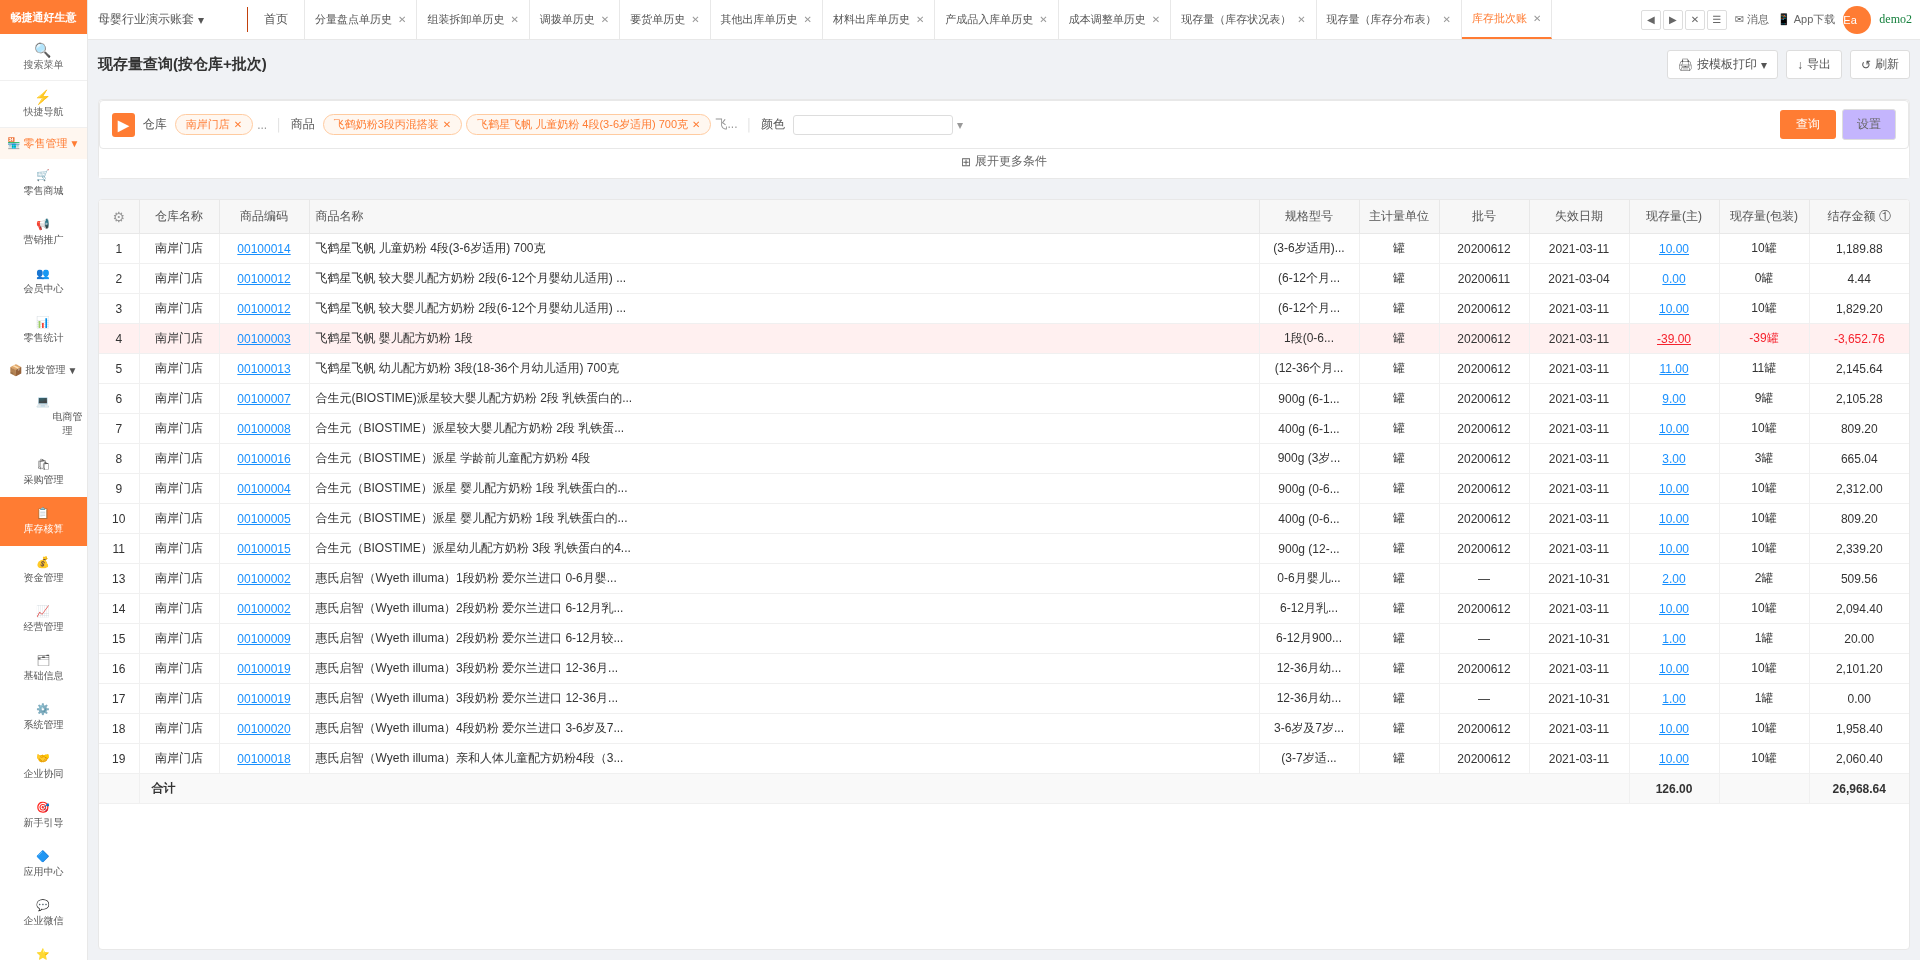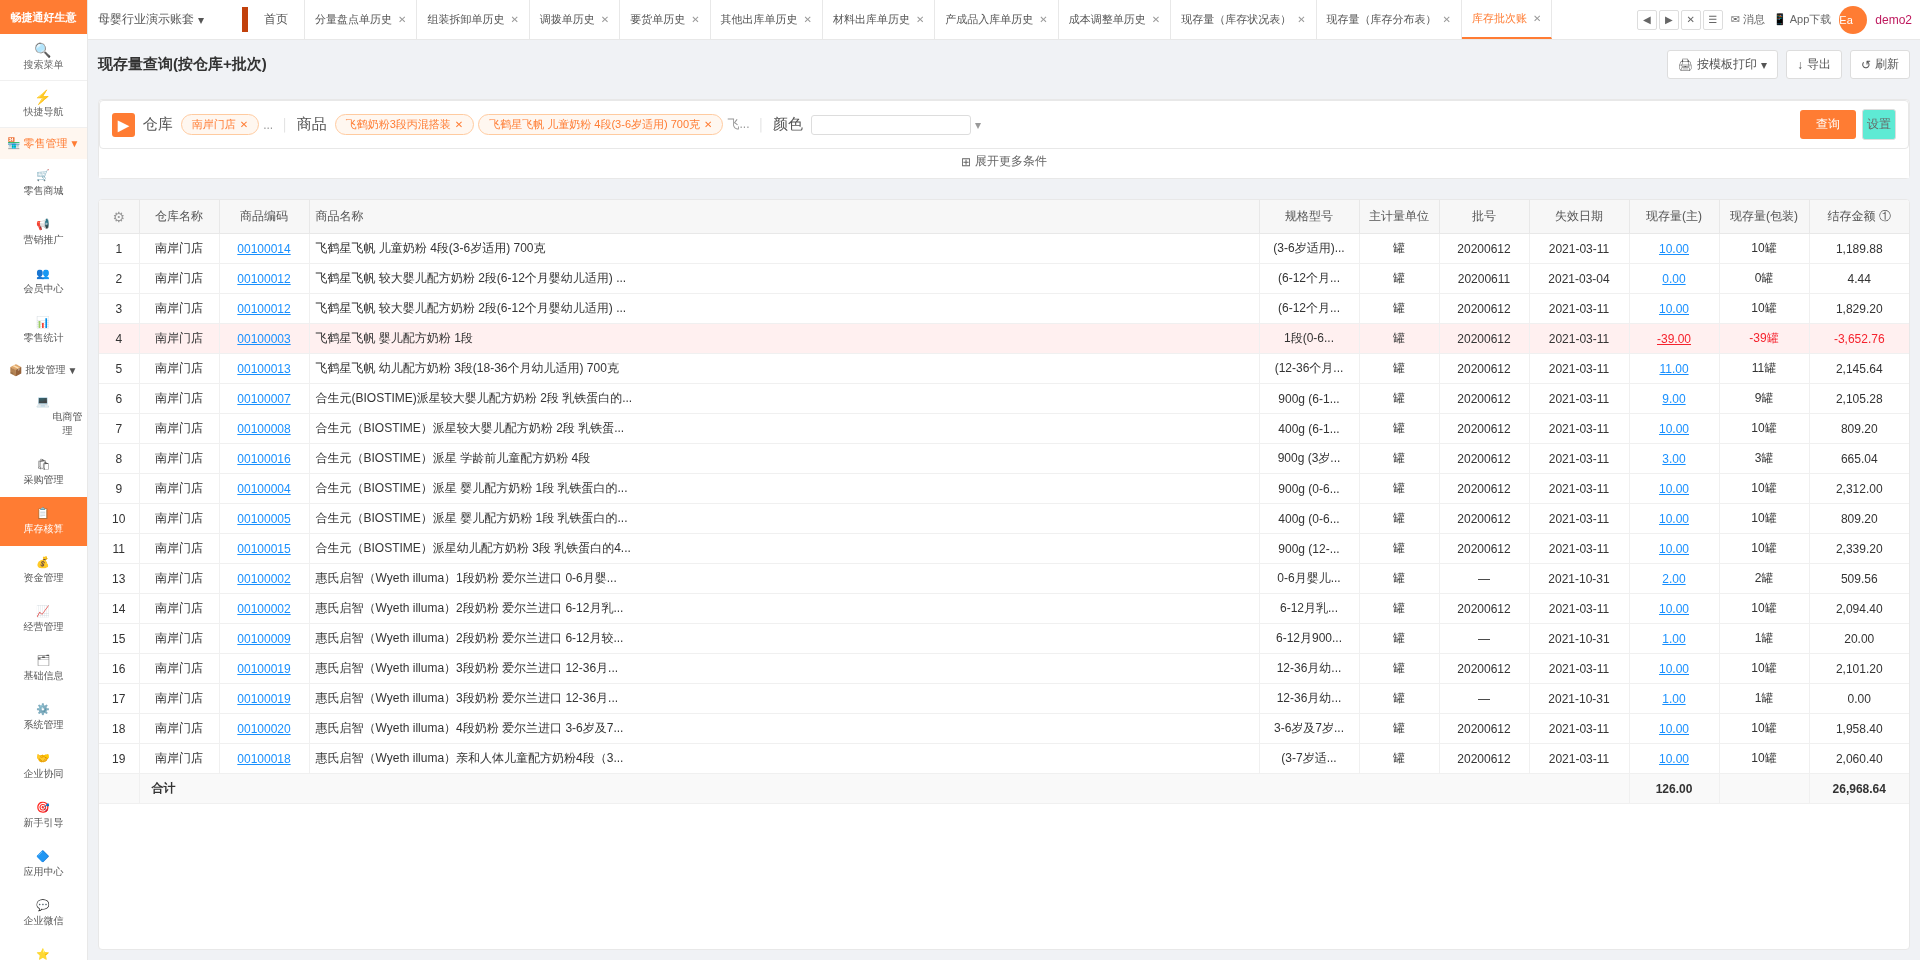--- a/index.html
+++ b/index.html
@@ -8,21 +8,21 @@
     
     .sidebar { width: 88px; background: #fff; display: flex; flex-direction: column; border-right: 1px solid #e8e8e8; flex-shrink: 0; }
     .sidebar-logo { background: #ff7c33; padding: 10px 8px; display: flex; align-items: center; justify-content: center; height: 50px; }
     .sidebar-logo-text { color: #fff; font-size: 11px; font-weight: bold; text-align: center; line-height: 1.3; }
     .sidebar-search { padding: 8px 6px; border-bottom: 1px solid #f0f0f0; text-align: center; }
     .sidebar-item { padding: 10px 4px; text-align: center; cursor: pointer; font-size: 11px; color: #555; display: flex; flex-direction: column; align-items: center; gap: 2px; }
     .sidebar-item.active { background: #ff7c33; color: #fff; }
 
     
     .main { flex: 1; display: flex; flex-direction: column; overflow: hidden; }
-    .topnav-selector { display: flex; align-items: center; gap: 4px; padding: 4px 10px; font-size: 12px; color: #555; border-right: 6px solid #c2410c; cursor: pointer; min-width: 160px; }
+    .topnav-selector { display: flex; align-items: center; gap: 4px; padding: 4px 10px; font-size: 12px; color: #555; border-right: 1px solid #c2410c; cursor: pointer; min-width: 160px; }
     .tab-list { display: flex; flex: 1; overflow: hidden; align-items: center; height: 100%; }
     .tab { display: flex; align-items: center; gap: 4px; padding: 0 10px; height: 100%; font-size: 11px; color: #555; cursor: pointer; white-space: nowrap; border-right: 1px solid #e8e8e8; }
     .tab.active { color: #ff7c33; border-bottom: 2px solid #ff7c33; }
     .tab .close-btn { font-size: 10px; color: #999; margin-left: 2px; }
     .topnav-icons { display: flex; align-items: center; gap: 8px; padding: 0 8px; flex-shrink: 0; }
     .topnav-icon { display: flex; align-items: center; gap: 3px; font-size: 11px; color: #666; cursor: pointer; }
     .nav-arrows { display: flex; align-items: center; gap: 2px; }
     .nav-arrow { width: 20px; height: 20px; display: flex; align-items: center; justify-content: center; border: 1px solid #ddd; border-radius: 2px; cursor: pointer; font-size: 10px; color: #666; }
 
     
@@ -30,32 +30,32 @@
     .page-header { display: flex; align-items: center; justify-content: space-between; }
     .page-title { font-size: 15px; font-weight: bold; color: #333; }
     .header-actions { display: flex; align-items: center; gap: 8px; }
     .btn-print { display: flex; align-items: center; gap: 4px; padding: 5px 10px; border: 1px solid #ddd; border-radius: 3px; background: #fff; cursor: pointer; font-size: 12px; color: #555; }
     .btn-export { display: flex; align-items: center; gap: 4px; padding: 5px 10px; border: 1px solid #ddd; border-radius: 3px; background: #fff; cursor: pointer; font-size: 12px; color: #555; }
     .btn-refresh { display: flex; align-items: center; gap: 4px; padding: 5px 10px; border: 1px solid #ddd; border-radius: 3px; background: #fff; cursor: pointer; font-size: 12px; color: #555; }
 
     
     .filter-bar { background: #fff; border-radius: 4px; padding: 8px 12px; display: flex; align-items: center; gap: 8px; flex-wrap: nowrap; border: 1px solid #e8e8e8; }
     .filter-expand-btn { background: #ff7c33; color: #fff; border: none; border-radius: 3px; padding: 4px 6px; cursor: pointer; font-size: 14px; font-weight: bold; flex-shrink: 0; }
-    .filter-label { font-size: 15px; color: #555; flex-shrink: 0; }
+    .filter-label { font-size: 12px; color: #555; flex-shrink: 0; }
     .filter-tag-area { display: flex; align-items: center; gap: 4px; flex: 0 0 auto; }
     .filter-tag { background: #fff7f0; border: 1px solid #ffcba0; border-radius: 12px; padding: 2px 10px; font-size: 11px; color: #ff7c33; display: flex; align-items: center; gap: 4px; }
     .filter-tag .tag-close { cursor: pointer; color: #ff7c33; font-size: 10px; }
     .filter-dots { color: #999; font-size: 12px; cursor: pointer; }
     .filter-separator { color: #ddd; }
     .filter-product-area { display: flex; align-items: center; gap: 4px; flex: 0 0 auto; }
     .filter-color-area { display: flex; align-items: center; gap: 4px; flex: 0 0 auto; }
     .filter-color-input { border: 1px solid #ddd; border-radius: 3px; padding: 3px 8px; font-size: 11px; min-width: 80px; }
     .filter-color-arrow { color: #999; cursor: pointer; }
     .btn-query { background: #ff7c33; color: #fff; border: none; border-radius: 3px; padding: 6px 16px; cursor: pointer; font-size: 12px; flex-shrink: 0; }
-    .btn-setting { background: #5eead4; color: #666; border: 1px solid #ddd; border-radius: 3px; padding: 6px 4px; cursor: pointer; font-size: 12px; flex-shrink: 0; }
+    .btn-setting { background: #c4b5fd; color: #666; border: 1px solid #ddd; border-radius: 3px; padding: 6px 14px; cursor: pointer; font-size: 12px; flex-shrink: 0; }
 
     
     .table-area { flex: 1; background: #fff; border-radius: 4px; border: 1px solid #e8e8e8; overflow: auto; }
     table { width: 100%; border-collapse: collapse; font-size: 12px; }
     thead tr { background: #f7f7f7; border-bottom: 1px solid #e8e8e8; }
     thead th { padding: 8px 6px; text-align: center; font-weight: 500; color: #555; white-space: nowrap; border-right: 1px solid #e8e8e8; position: sticky; top: 0; background: #f7f7f7; z-index: 10; }
     thead th:last-child { border-right: none; }
     tbody tr { border-bottom: 1px solid #f0f0f0; }
     tbody tr.negative { background: #fff0f0; }
     tbody tr.total-row { background: #f9f9f9; font-weight: 600; }
@@ -242,21 +242,21 @@
         <span>✉</span>
         <span>消息</span>
       </div>
       <div class="topnav-icon">
         <span>📱</span>
         <span>App下载</span>
       </div>
       <div class="avatar">
         <span>Ea</span>
       </div>
-      <span style="font-size:12px;color:#be185d;">demo2</span>
+      <span style="font-size:12px;color:#15803d;font-family:Liberation Serif, serif;">demo2</span>
     </div>
   </div>
 
   <div class="content">
 
     <div class="page-header">
       <div class="page-title">现存量查询(按仓库+批次)</div>
       <div class="header-actions">
         <button class="btn-print">
           <span>🖨</span>

